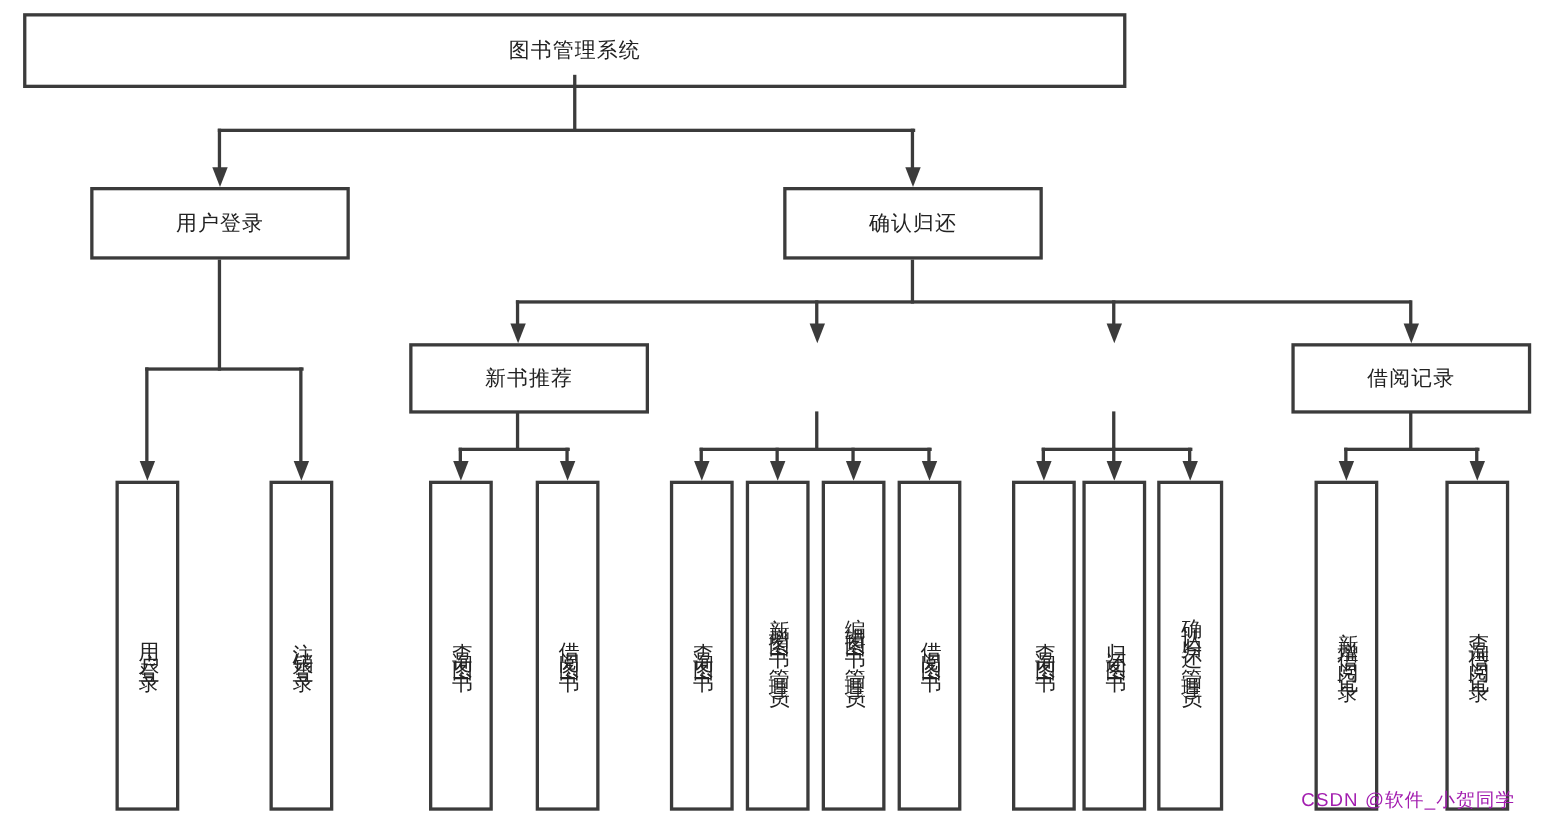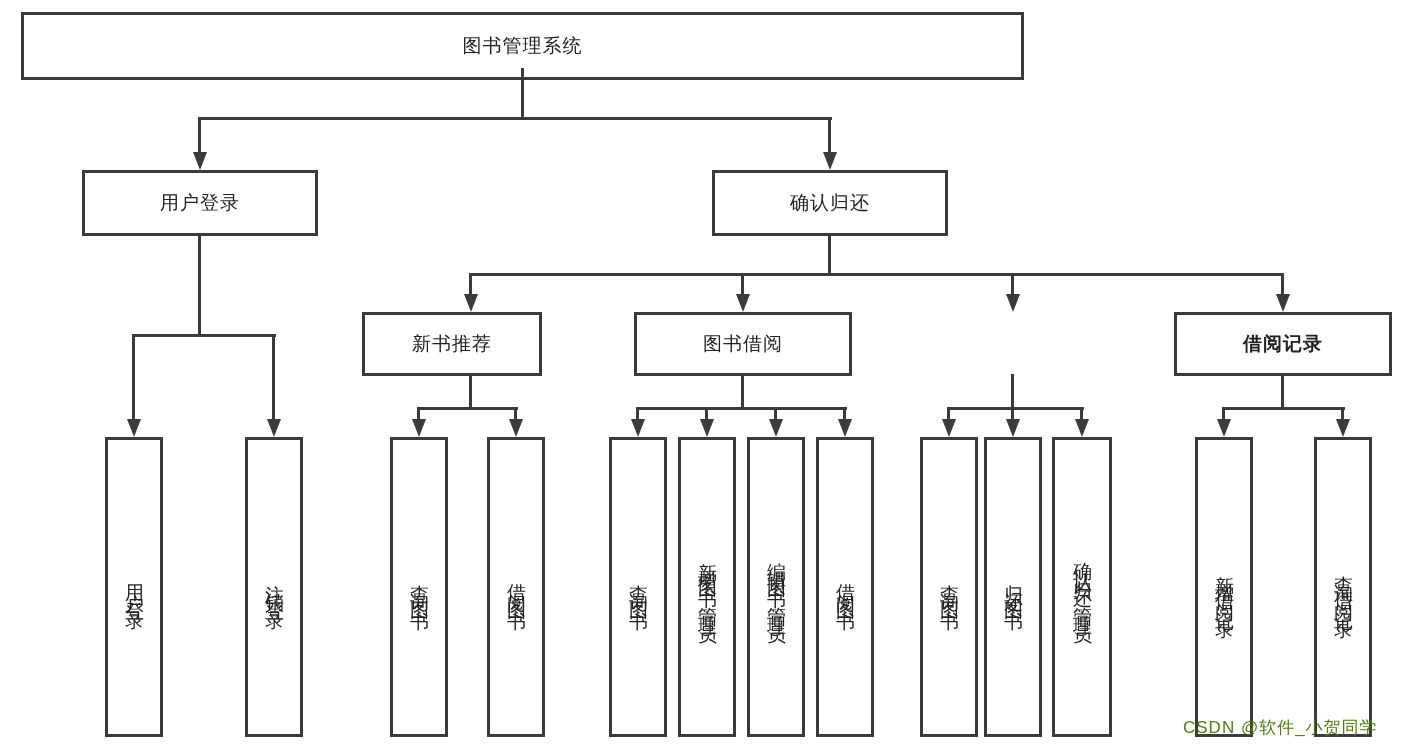--- a/index.html
+++ b/index.html
@@ -43,21 +43,21 @@
   .arrow {
     position:absolute; width:0; height:0;
     border-left:7px solid transparent;
     border-right:7px solid transparent;
     border-top:18px solid #3b3b3b;
   }
   .watermark {
     position:absolute;
     left:1183px; top:716px;
     font-size:17px;
-    color:#4d7c0f;
+    color:#a21caf;
     letter-spacing:1px;
     white-space:nowrap;
     text-align:center;
   }
 </style>
 </head>
 <body>
 
 <div id="canvas">
 
@@ -84,23 +84,22 @@
   <div class="hline" style="left:469px; top:273px; width:814px;"></div>
   <div class="vline" style="left:469px; top:273px; height:24px;"></div>
   <div class="vline" style="left:741px; top:273px; height:24px;"></div>
   <div class="vline" style="left:1011px; top:273px; height:24px;"></div>
   <div class="vline" style="left:1281px; top:273px; height:24px;"></div>
   <div class="arrow" style="left:464px; top:294px;"></div>
   <div class="arrow" style="left:736px; top:294px;"></div>
   <div class="arrow" style="left:1006px; top:294px;"></div>
   <div class="arrow" style="left:1276px; top:294px;"></div>
 
-  <div class="box" style="left:362px; top:312px; width:180px; height:64px;">新书推荐</div>
-  <div class="box" style="left:634px; top:312px; width:218px; height:64px;">图书借阅</div>
-  <div class="box" style="left:1174px; top:312px; width:218px; height:64px;font-weight:bold;">借阅记录</div>
+  <div class="box" style="left:372px; top:312px; width:218px; height:64px;">新书推荐</div>
+  <div class="box" style="left:1174px; top:312px; width:218px; height:64px;">借阅记录</div>
 
   <div class="vline" style="left:469px; top:374px; height:36px;"></div>
   <div class="vline" style="left:741px; top:374px; height:36px;"></div>
   <div class="vline" style="left:1011px; top:374px; height:36px;"></div>
   <div class="vline" style="left:1281px; top:374px; height:36px;"></div>
 
   <div class="hline" style="left:417px; top:407px; width:101px;"></div>
   <div class="hline" style="left:636px; top:407px; width:211px;"></div>
   <div class="hline" style="left:947px; top:407px; width:137px;"></div>
   <div class="hline" style="left:1222px; top:407px; width:123px;"></div>

